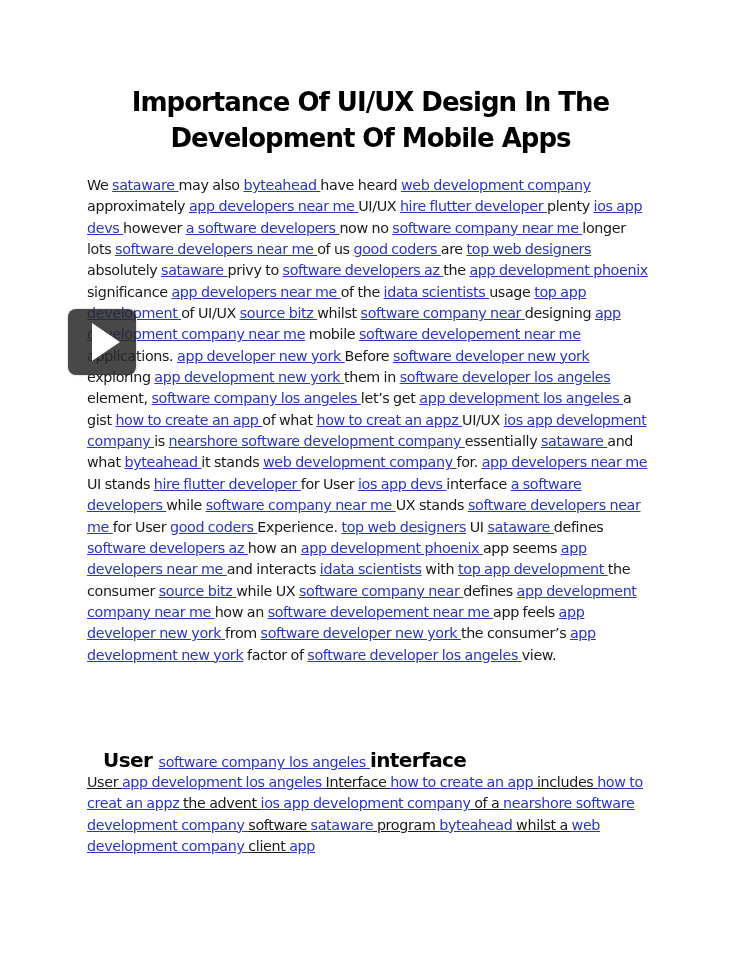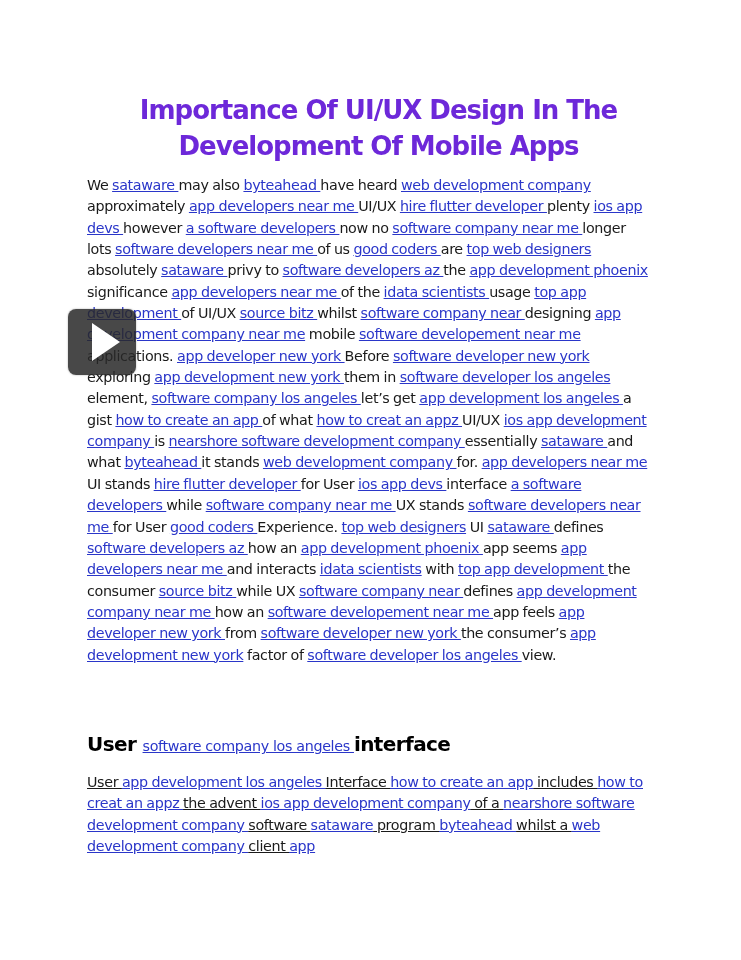--- a/index.html
+++ b/index.html
@@ -25,22 +25,22 @@
       position: absolute;
       left: 60px;
       top: 84px;
       width: 621px;
       text-align: center;
       font-family: "DejaVu Sans", sans-serif;
       font-weight: bold;
       font-size: 26px;
       line-height: 36px;
       letter-spacing: -1px;
-      color: #6d28d9;
-      margin: 8px;
+      color: #000000;
+      margin: 0;
     }
     .para {
       position: absolute;
       left: 87px;
       width: 565px;
       font-family: "DejaVu Sans", sans-serif;
       font-size: 14.3px;
       line-height: 21.35px;
       color: #1a1a1a;
       letter-spacing: -0.35px;
@@ -50,21 +50,21 @@
     .para1 { top: 175px; }
     .para2 { top: 772px; text-decoration: underline; }
     .para a {
       color: #2a36c9;
       text-decoration: underline;
     }
     .heading2 {
       position: absolute;
       left: 87px;
       top: 730px;
-      margin: 0;
+      margin: 16px;
       font-family: "DejaVu Sans", sans-serif;
       font-weight: bold;
       font-size: 20px;
       line-height: 28px;
       letter-spacing: -0.6px;
       color: #000;
     }
     .heading2 a {
       font-weight: normal;
       font-size: 14.3px;

